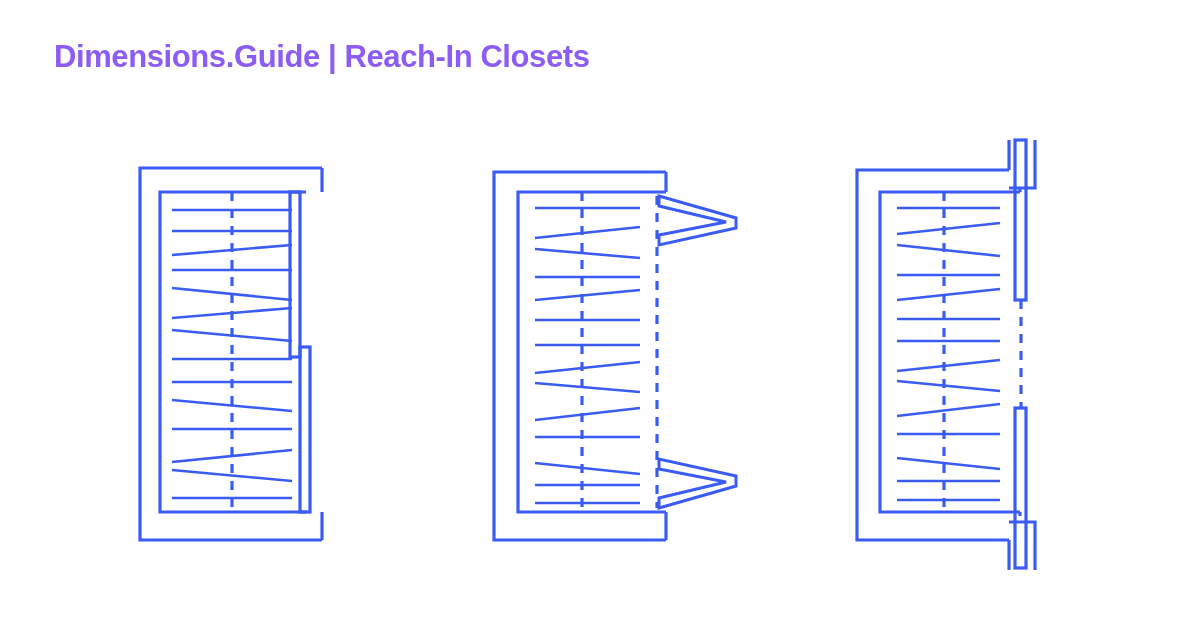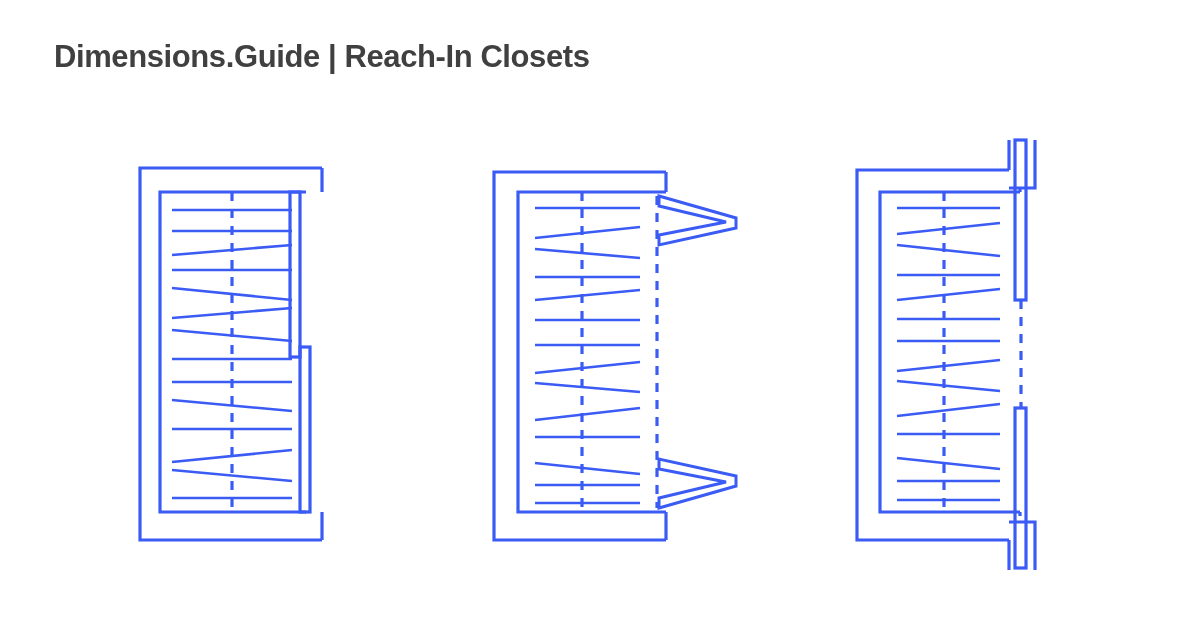--- a/index.html
+++ b/index.html
@@ -22,21 +22,21 @@
     background: #ffffff;
   }
   .title {
     position: absolute;
     left: 54px;
     top: 36px;
     font-family: "Liberation Sans", sans-serif;
     font-size: 31px;
     font-weight: bold;
     letter-spacing: -0.4px;
-    color: #404040;
+    color: #8b5cf6;
     white-space: nowrap;
     line-height: 42px;
   }
   .drawing {
     position: absolute;
     left: 0;
     top: 0;
     width: 1200px;
     height: 630px;
   }

